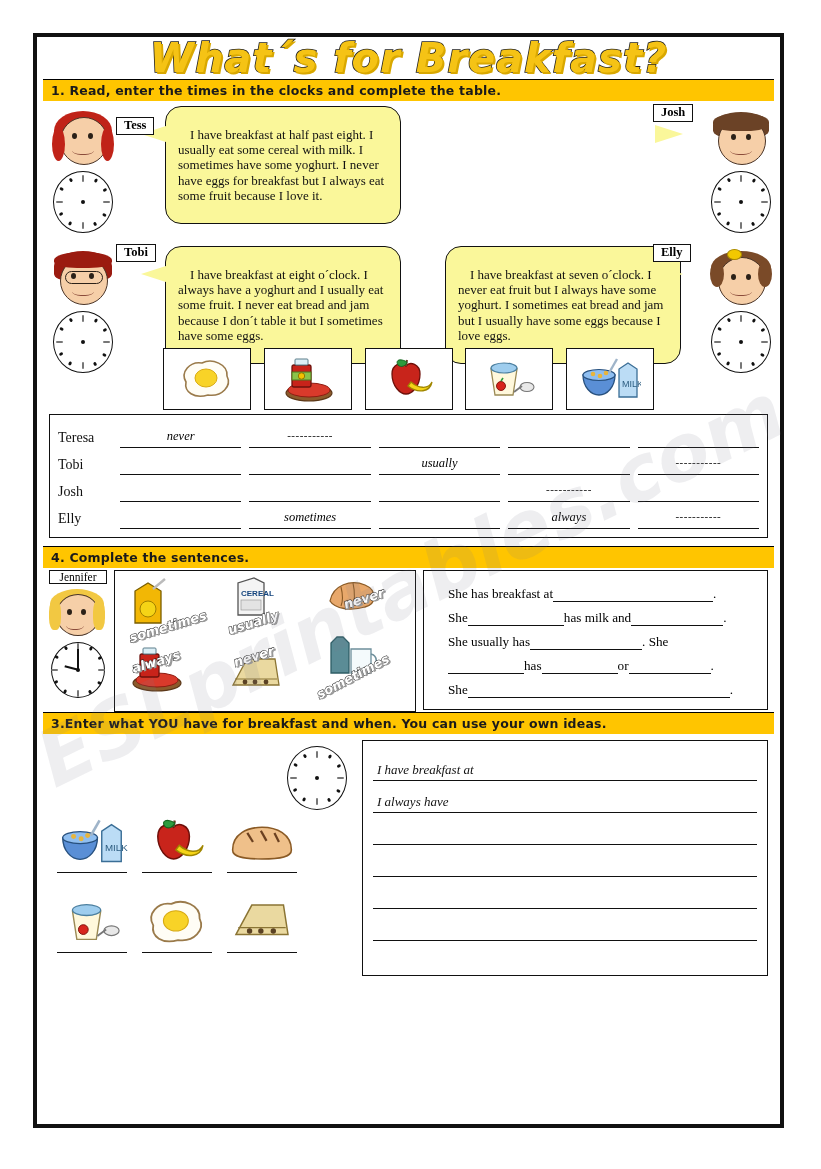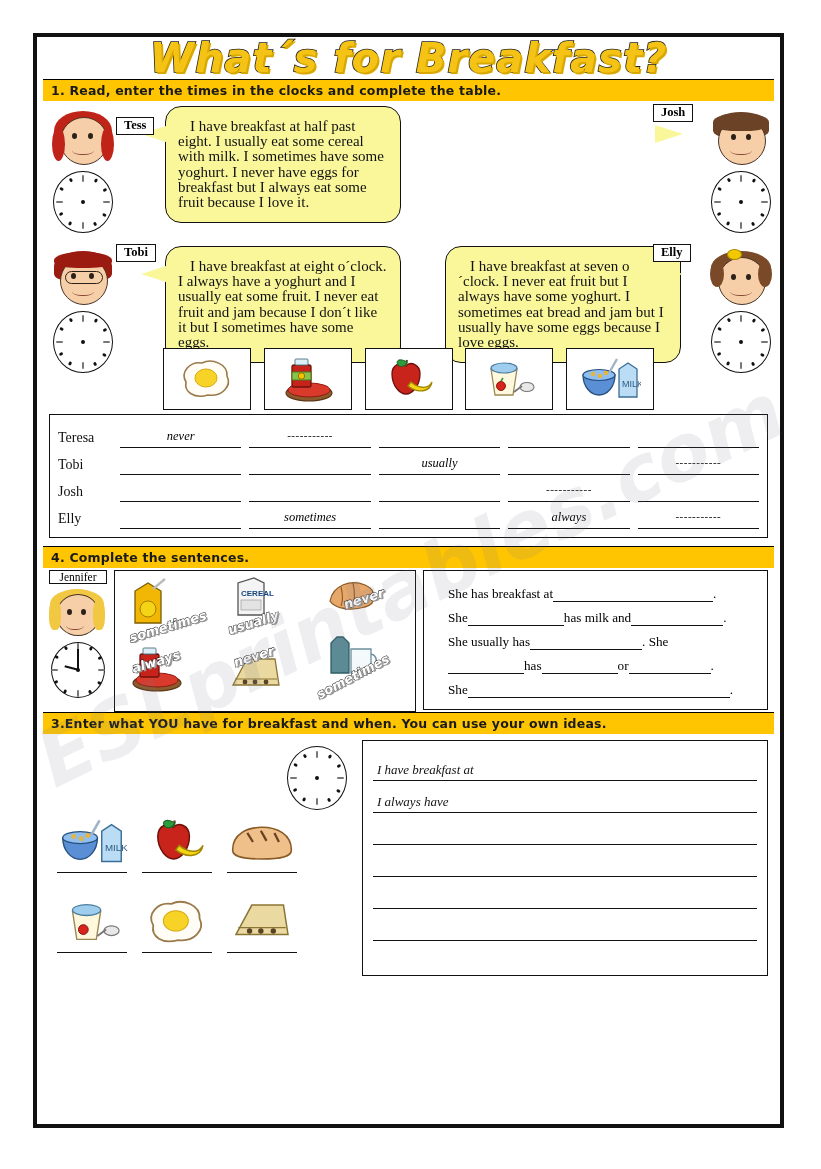--- a/index.html
+++ b/index.html
@@ -40,21 +40,21 @@
 
   .clock{width:58px;height:60px;border:1.8px solid #111;border-radius:50%;position:relative;margin:4px auto 0;background:#fff;}
   .clock .dot{position:absolute;left:50%;top:50%;width:4px;height:4px;background:#111;border-radius:50%;transform:translate(-50%,-50%);}
   .tick{position:absolute;left:50%;top:50%;width:2px;height:27px;margin-left:-1px;margin-top:-27px;transform-origin:50% 100%;}
   .tick i{display:block;width:2px;height:6px;background:#111;border-radius:1px;}
   .tick.maj i{height:7px;width:2.4px;background:#777;}
   .tick.sml i{height:4px;width:3px;background:#111;border-radius:50%;}
 
   .bubble{
     position:absolute;background:#FAF79A;border:1.6px solid #111;border-radius:16px;
-    padding:12px 12px;font-size:15px;line-height:15.2px;color:#111;text-align:left;
+    padding:20px 12px;font-size:13px;line-height:15.2px;color:#111;text-align:left;
   }
   .bubble .indent{display:inline-block;width:12px;}
   .nametag{
     position:absolute;background:#fff;border:1.5px solid #111;
     font-family:"Liberation Serif",serif;font-weight:bold;font-size:12.5px;
     padding:0px 7px 1px;z-index:6;
   }
   .tail{position:absolute;width:0;height:0;z-index:2;}
 
   
@@ -266,21 +266,21 @@
             <i></i>
           </div>
         <div class="tick sml" style="transform:rotate(330deg)">
             <i></i>
           </div>
       </div>
     </div>
     <div class="nametag" style="left:73px;top:143px;">Tobi</div>
     <div class="tail" style="left:98px;top:164px;border-top:9px solid transparent;border-bottom:9px solid transparent;border-right:28px solid #FAF79A;"></div>
     <div class="bubble" style="left:122px;top:145px;width:210px;">
-      <span class="indent"></span><span>I have breakfast at eight o´clock. I always have a yoghurt and I usually eat some fruit. I never eat fruit and jam because I don´t like it but I sometimes have some eggs.</span>
+      <span class="indent"></span><span>I have breakfast at eight o´clock. I always have a yoghurt and I usually eat some fruit. I never eat bread and jam because I don´t table it but I sometimes have some eggs.</span>
     </div>
 
     <div class="person" style="left:662px;top:148px;">
       <div class="face">
         <div class="hair" style="left:1px;top:2px;width:60px;height:34px;background:#7A4A28;border-radius:50%;"></div>
         <div class="head"></div>
         <div class="hair" style="left:0px;top:12px;width:14px;height:26px;background:#7A4A28;border-radius:50%;"></div>
         <div class="hair" style="left:48px;top:12px;width:14px;height:26px;background:#7A4A28;border-radius:50%;"></div>
         <div class="hair" style="left:17px;top:0px;width:13px;height:9px;background:#F2C800;border-radius:50%;border:1px solid #a98a00;"></div>
         <div class="eye" style="left:21px;top:25px;"></div>

